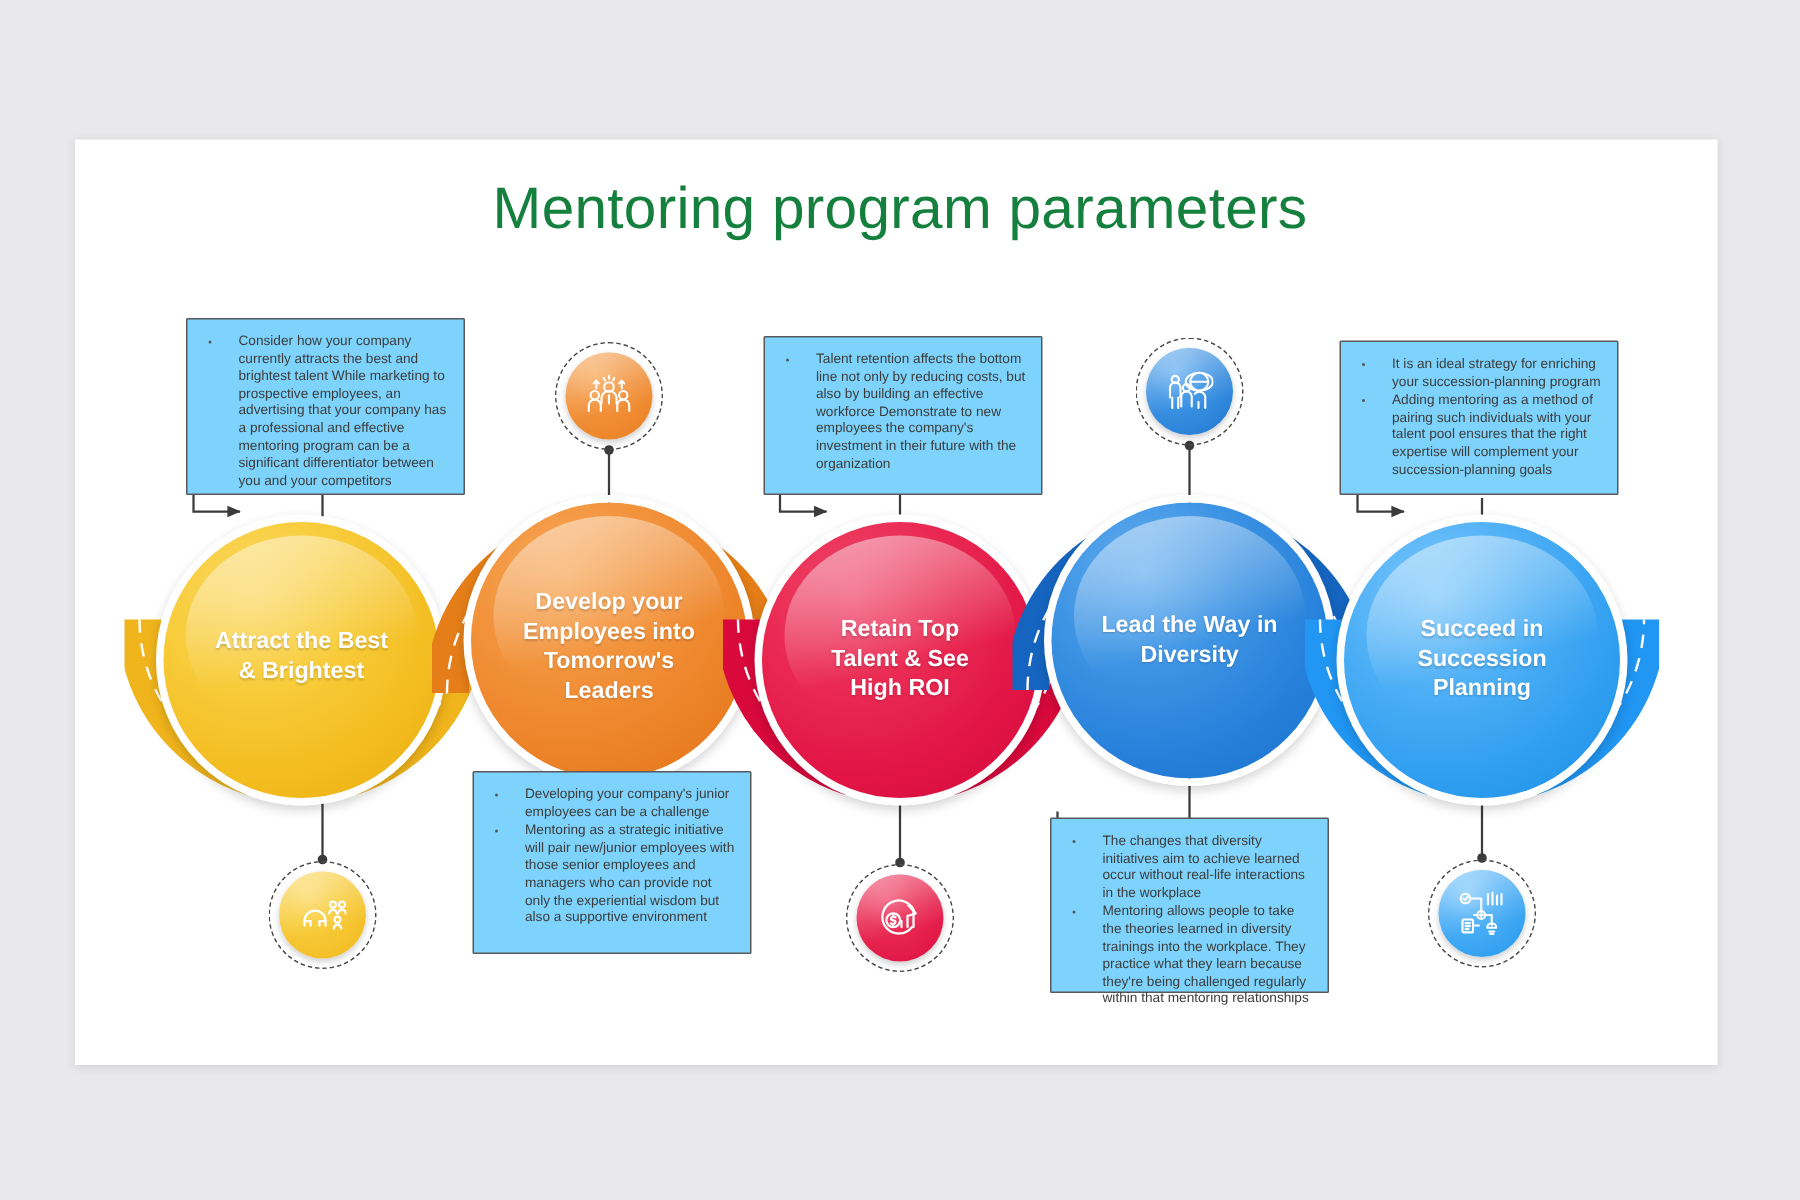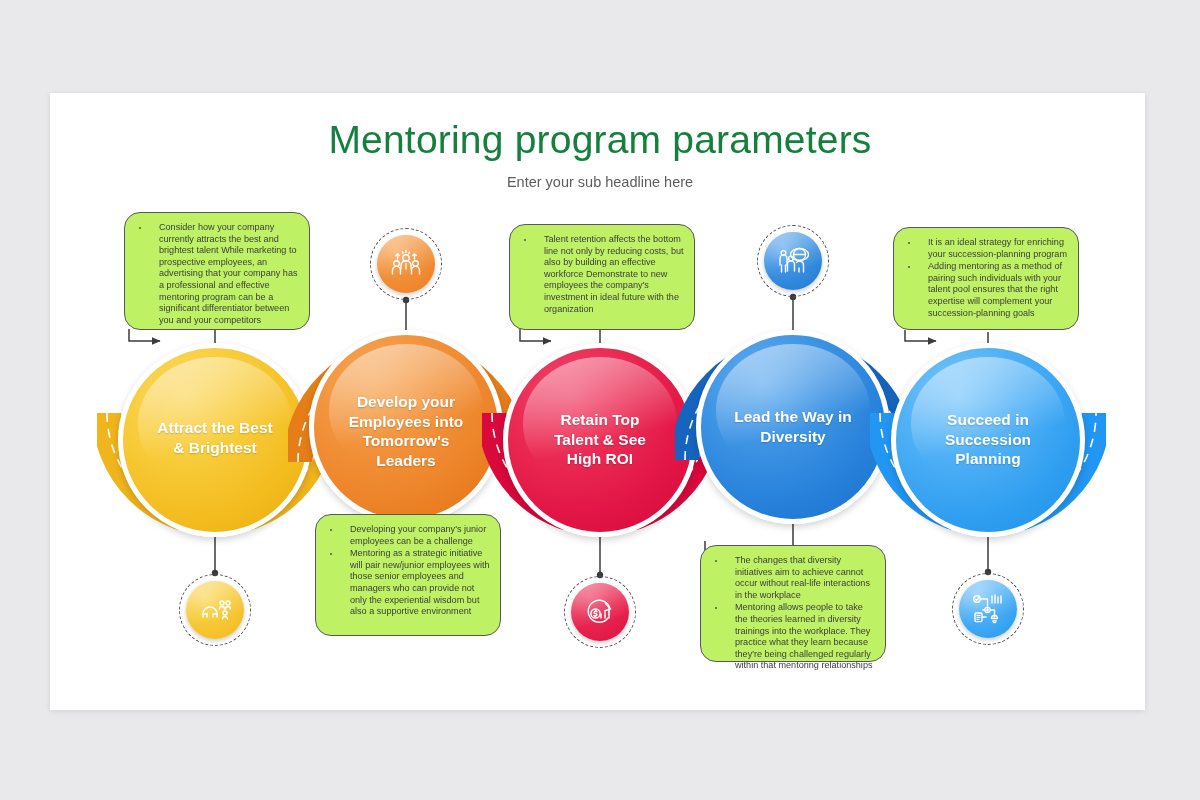--- a/index.html
+++ b/index.html
@@ -32,23 +32,23 @@
     position: absolute;
     left: 0; top: 174px; width: 1200px;
     text-align: center;
     font-size: 14.5px;
     color: #5d5d5d;
   }
 
   
   .callout {
     position: absolute;
-    background: #bef264;
+    background: #7dd3fc;
     border: 1.4px solid #58585c;
-    border-radius: 16px;
+    border-radius: 1px;
     box-sizing: border-box;
     padding: 9px 10px 9px 8px;
   }
   .callout ul { margin: 0; padding: 0; list-style: none; }
   .callout li {
     position: relative;
     padding-left: 26px;
     font-size: 9.1px;
     line-height: 11.6px;
     color: #3c3c3c;
@@ -112,21 +112,20 @@
 
   .connector { position: absolute; }
 </style>
 </head>
 <body>
 
 <div id="slide"></div>
 <div id="stage">
 
   <div class="title">Mentoring program parameters</div>
-  <div class="subtitle">Enter your sub headline here</div>
 
   <svg class="connector" style="left:0;top:0;width:1200px;height:800px;" viewBox="0 0 1200 800">
     <defs>
       <marker id="arw" markerWidth="7" markerHeight="7" refX="5.6" refY="3" orient="auto">
         <path d="M0,0.4 L6,3 L0,5.6 Z" fill="#3b3b3b"></path>
       </marker>
     </defs>
     <g stroke="#3b3b3b" stroke-width="1.5" fill="none">
 
       <path d="M129,329 L129,341 L160,341" marker-end="url(#arw)"></path>
@@ -154,21 +153,21 @@
       <path d="M705,541 L705,552 L736,552" marker-end="url(#arw)"></path>
 
       <path d="M905,330 L905,341 L936,341" marker-end="url(#arw)"></path>
       <path d="M988,332 L988,360"></path>
 
       <path d="M988,505 L988,572"></path>
       <circle cx="988" cy="572" r="3.2" fill="#3b3b3b" stroke="none"></circle>
     </g>
   </svg>
 
-  <div class="node" style="left:97px;top:355px;width:236px;height:175px;">
+  <div class="node" style="left:83px;top:355px;width:236px;height:175px;">
     <svg class="arc-wrap" width="236" height="175" viewBox="0 0 236 175">
       <path d="M10,58 A108,108 0 0 0 226,58" fill="none" stroke="#f0b41c" stroke-width="29"></path>
       <path d="M10,58 A108,108 0 0 0 226,58" fill="none" stroke="#ffffff" stroke-width="1.6" stroke-dasharray="9 7"></path>
     </svg>
     <div class="sphere" style="left:21px;top:-12px;width:194px;height:194px;background:radial-gradient(circle at 34% 26%, #fbd863 0%, #f8cd3d 32%, #f3bc1f 68%, #e9ab0f 100%);border:5px solid #fff;box-sizing:border-box;">
       <div class="gloss" style="left:8%;top:5%;width:84%;height:72%;"></div>
       <div class="sphere-label" style="top:70px;">
         <div>Attract the Best</div>
         <div>&amp; Brightest</div>
       </div>
@@ -334,27 +333,27 @@
 
   <div class="callout" style="left:315px;top:514px;width:186px;height:122px;">
     <ul>
       <li>Developing your company's junior employees can be a challenge</li>
       <li>Mentoring as a strategic initiative will pair new/junior employees with those senior employees and managers who can provide not only the experiential wisdom but also a supportive environment</li>
     </ul>
   </div>
 
   <div class="callout" style="left:509px;top:224px;width:186px;height:106px;">
     <ul>
-      <li>Talent retention affects the bottom line not only by reducing costs, but also by building an effective workforce Demonstrate to new employees the company's investment in ideal future with the organization</li>
+      <li>Talent retention affects the bottom line not only by reducing costs, but also by building an effective workforce Demonstrate to new employees the company's investment in their future with the organization</li>
     </ul>
   </div>
 
   <div class="callout" style="left:700px;top:545px;width:186px;height:117px;">
     <ul>
-      <li>The changes that diversity initiatives aim to achieve cannot occur without real-life interactions in the workplace</li>
+      <li>The changes that diversity initiatives aim to achieve learned occur without real-life interactions in the workplace</li>
       <li>Mentoring allows people to take the theories learned in diversity trainings into the workplace. They practice what they learn because they're being challenged regularly within that mentoring relationships</li>
     </ul>
   </div>
 
   <div class="callout" style="left:893px;top:227px;width:186px;height:103px;">
     <ul>
       <li>It is an ideal strategy for enriching your succession-planning program</li>
       <li>Adding mentoring as a method of pairing such individuals with your talent pool ensures that the right expertise will complement your succession-planning goals</li>
     </ul>
   </div>

